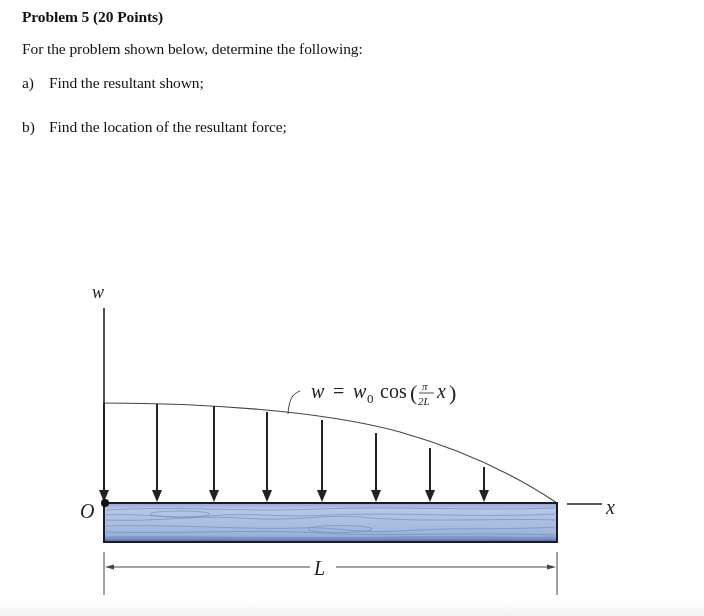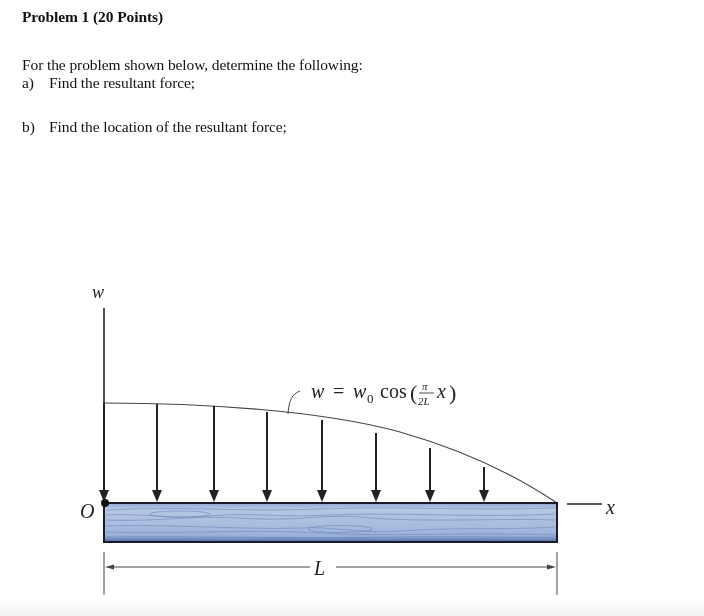--- a/index.html
+++ b/index.html
@@ -6,42 +6,42 @@
   body {
     width: 704px; height: 616px; overflow: hidden;
     background: #ffffff;
     font-family: "Liberation Serif", "DejaVu Serif", serif;
     color: #111111;
     position: relative;
   }
   .page { position: absolute; left: 0; top: 0; width: 704px; height: 616px; }
   .text { position: absolute; left: 22px; white-space: nowrap; font-size: 15.5px; letter-spacing: -0.1px; }
   .title { top: 8px; font-weight: bold; font-size: 15.5px; }
-  .intro { top: 40px; margin-top: 16px; }
+  .intro { top: 40px; }
   .item-a { top: 74px; }
   .item-b { top: 118px; }
   .item-c { top: 161px; }
   .label { display: inline-block; width: 27px; }
   .bottom-fade {
     position: absolute; left: 0; top: 600px; width: 704px; height: 16px;
     background: linear-gradient(#ffffff, #f2f2f2);
   }
   svg { position: absolute; left: 0; top: 0; }
   .math { font-family: "Liberation Serif", "DejaVu Serif", serif; }
 </style>
 </head>
 <body>
 
 <div class="page">
 
-  <div class="text title">Problem 1 (20 Points)</div>
+  <div class="text title">Problem 5 (20 Points)</div>
   <div class="text intro">For the problem shown below, determine the following:</div>
 
   <div class="text item-a">
-    <span class="label">a)</span><span>Find the resultant force;</span>
+    <span class="label">a)</span><span>Find the resultant shown;</span>
   </div>
   <div class="text item-b">
     <span class="label">b)</span><span>Find the location of the resultant force;</span>
   </div>
 
   <svg width="704" height="616" viewBox="0 0 704 616">
     <defs>
       <linearGradient id="beamGrad" x1="0" y1="0" x2="0" y2="1">
         <stop offset="0" stop-color="#8ea6d2"></stop>
         <stop offset="0.15" stop-color="#b7c8e6"></stop>

